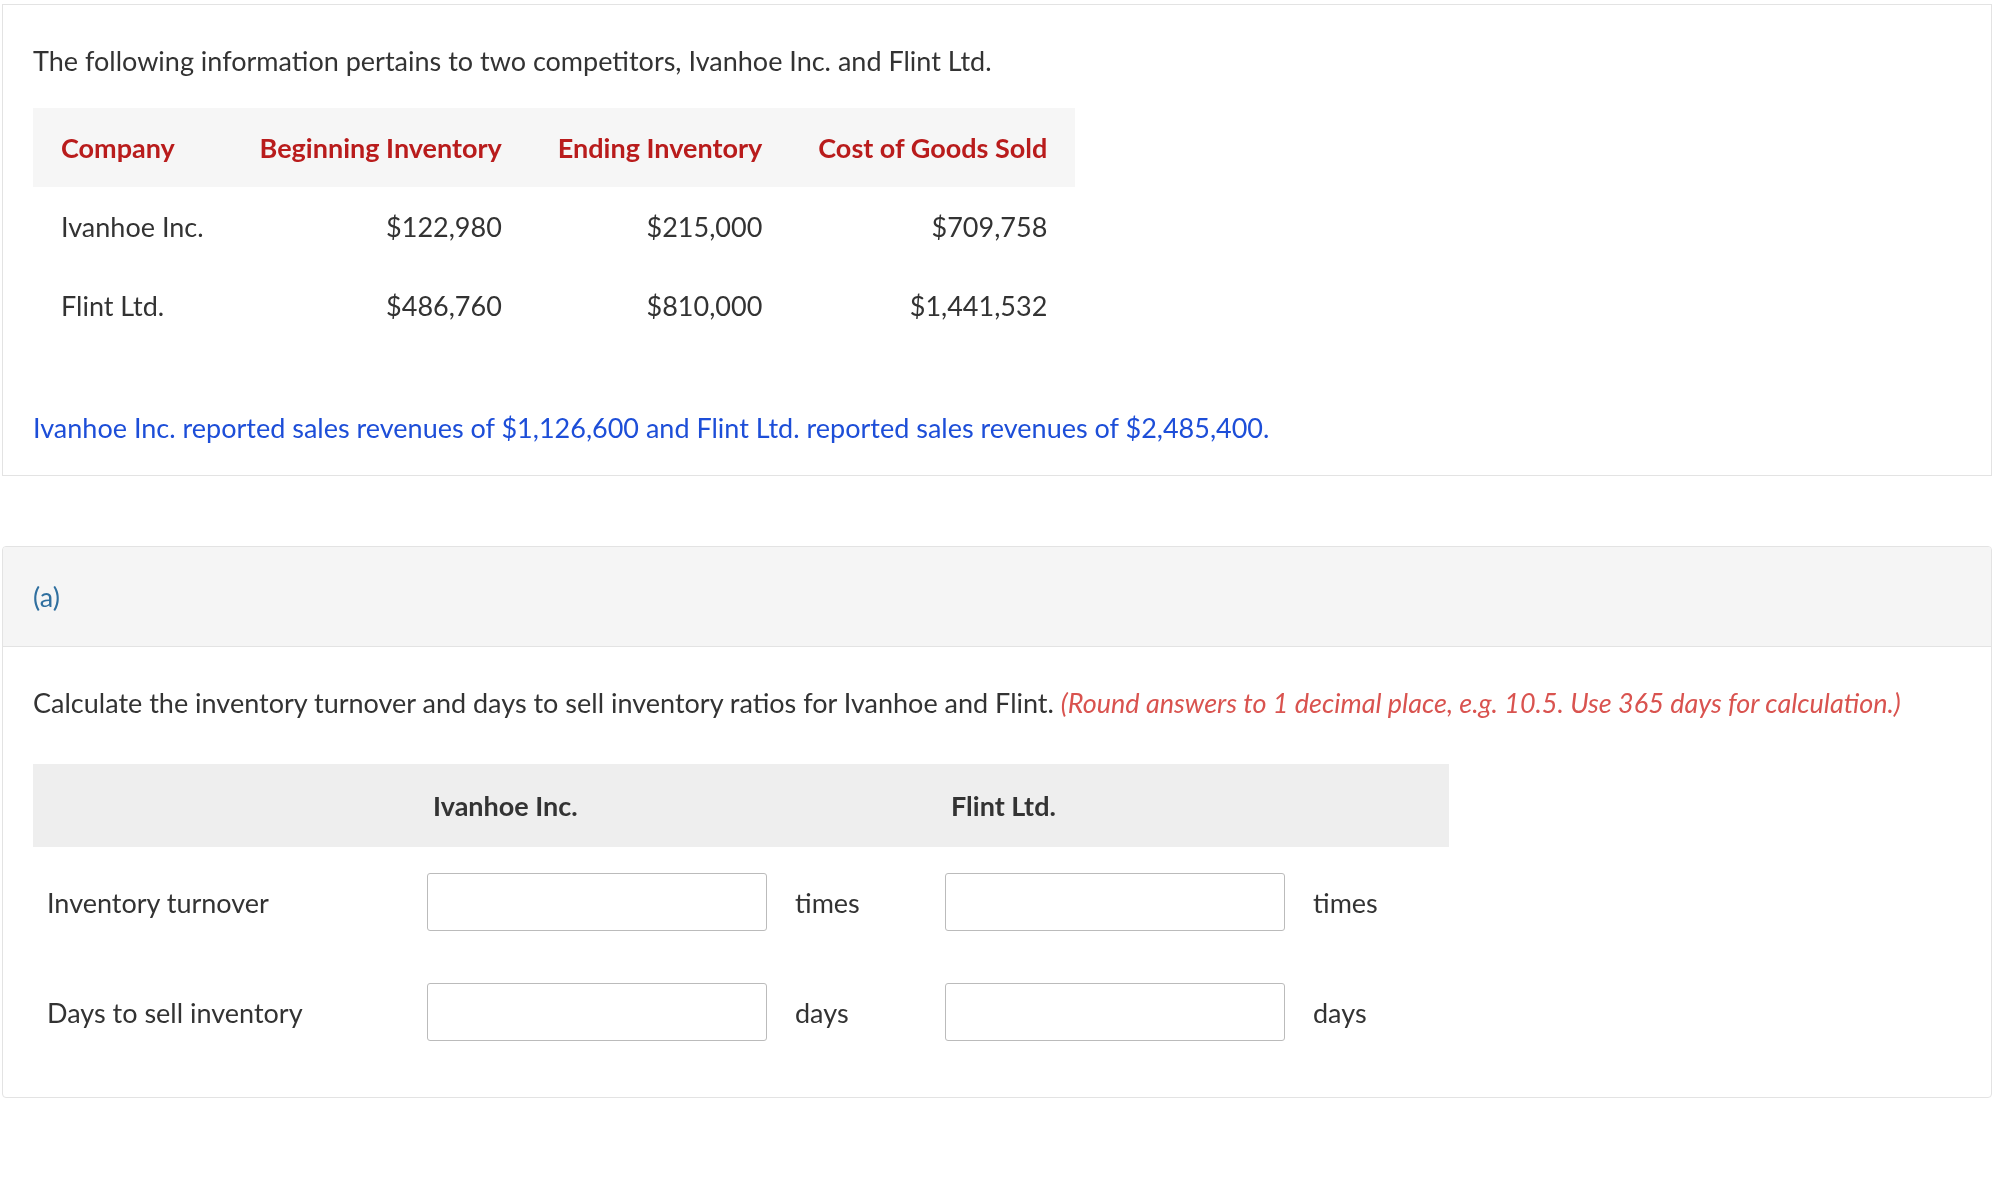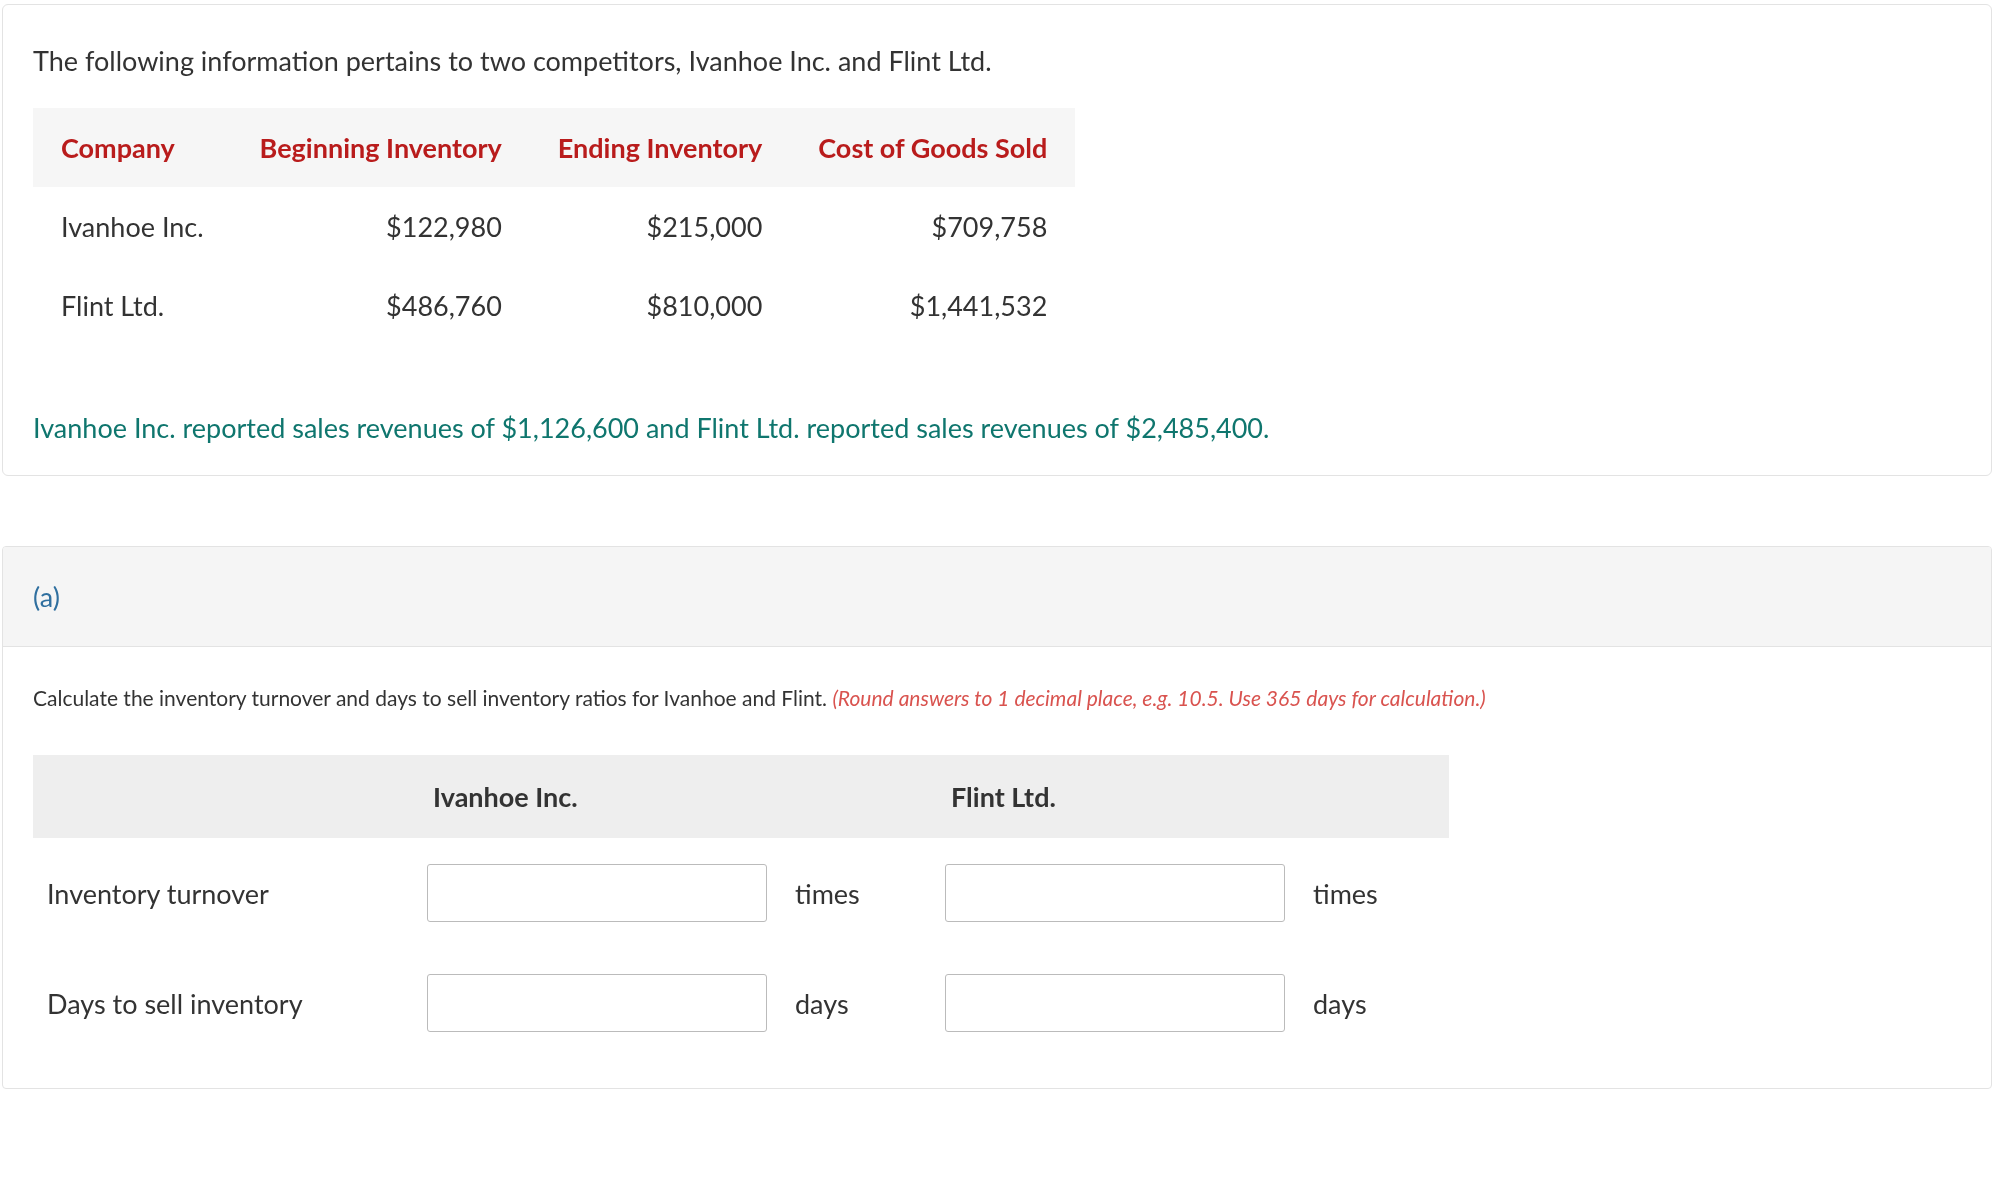--- a/index.html
+++ b/index.html
@@ -7,21 +7,21 @@
     margin: 0;
     padding: 0;
     font-family: "Lato", "Helvetica Neue", Arial, sans-serif;
     color: #333;
     background: #fff;
     font-size: 26px;
     line-height: 1.45;
   }
   .card {
     border: 1px solid #e3e3e3;
-    border-radius: 6px;
+    border-radius: 0;
     margin: 4px 10px 8px 2px;
     padding: 36px 28px 28px 30px;
   }
   .intro {
     font-size: 27px;
     margin-bottom: 28px;
     color: #333;
   }
   table.info {
     border-collapse: collapse;
@@ -40,42 +40,42 @@
   table.info th.end { text-align: right; }
   table.info th.cogs { text-align: right; }
   table.info td {
     padding: 20px 28px;
     font-size: 27px;
     color: #333;
   }
   table.info td.num { text-align: right; }
   .revenues {
     font-size: 27px;
-    color: #0f766e;
+    color: #1d4ed8;
   }
 
   
   .part-card {
     border: 1px solid #e3e3e3;
     border-radius: 4px;
     margin: 70px 10px 0 2px;
     overflow: hidden;
   }
   .part-header {
     background: #f5f5f5;
     padding: 30px 30px 30px 30px;
     font-size: 27px;
     color: #2f6f9f;
     border-bottom: 1px solid #e3e3e3;
   }
   .part-body {
     padding: 36px 30px 30px 30px;
   }
   .calc-txt {
-    font-size: 21px;
+    font-size: 27px;
     color: #333;
     margin-bottom: 42px;
   }
   .calc-txt .red {
     color: #d9534f;
     font-style: italic;
   }
 
   table.answers {
     border-collapse: collapse;

